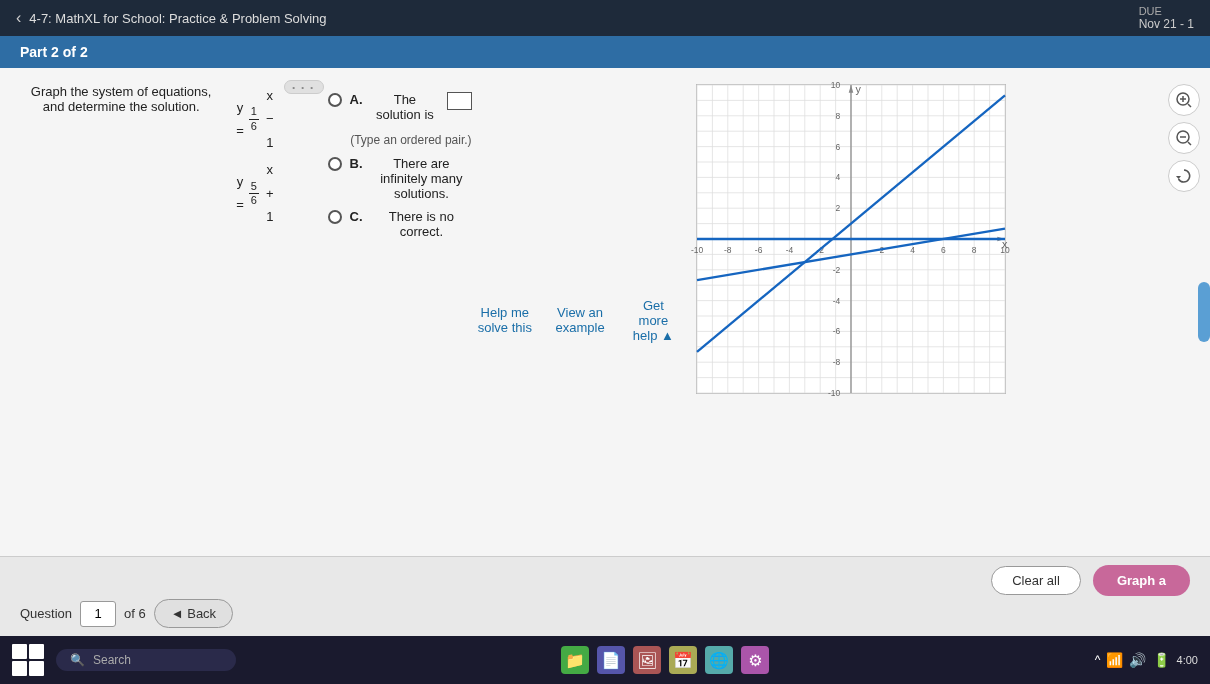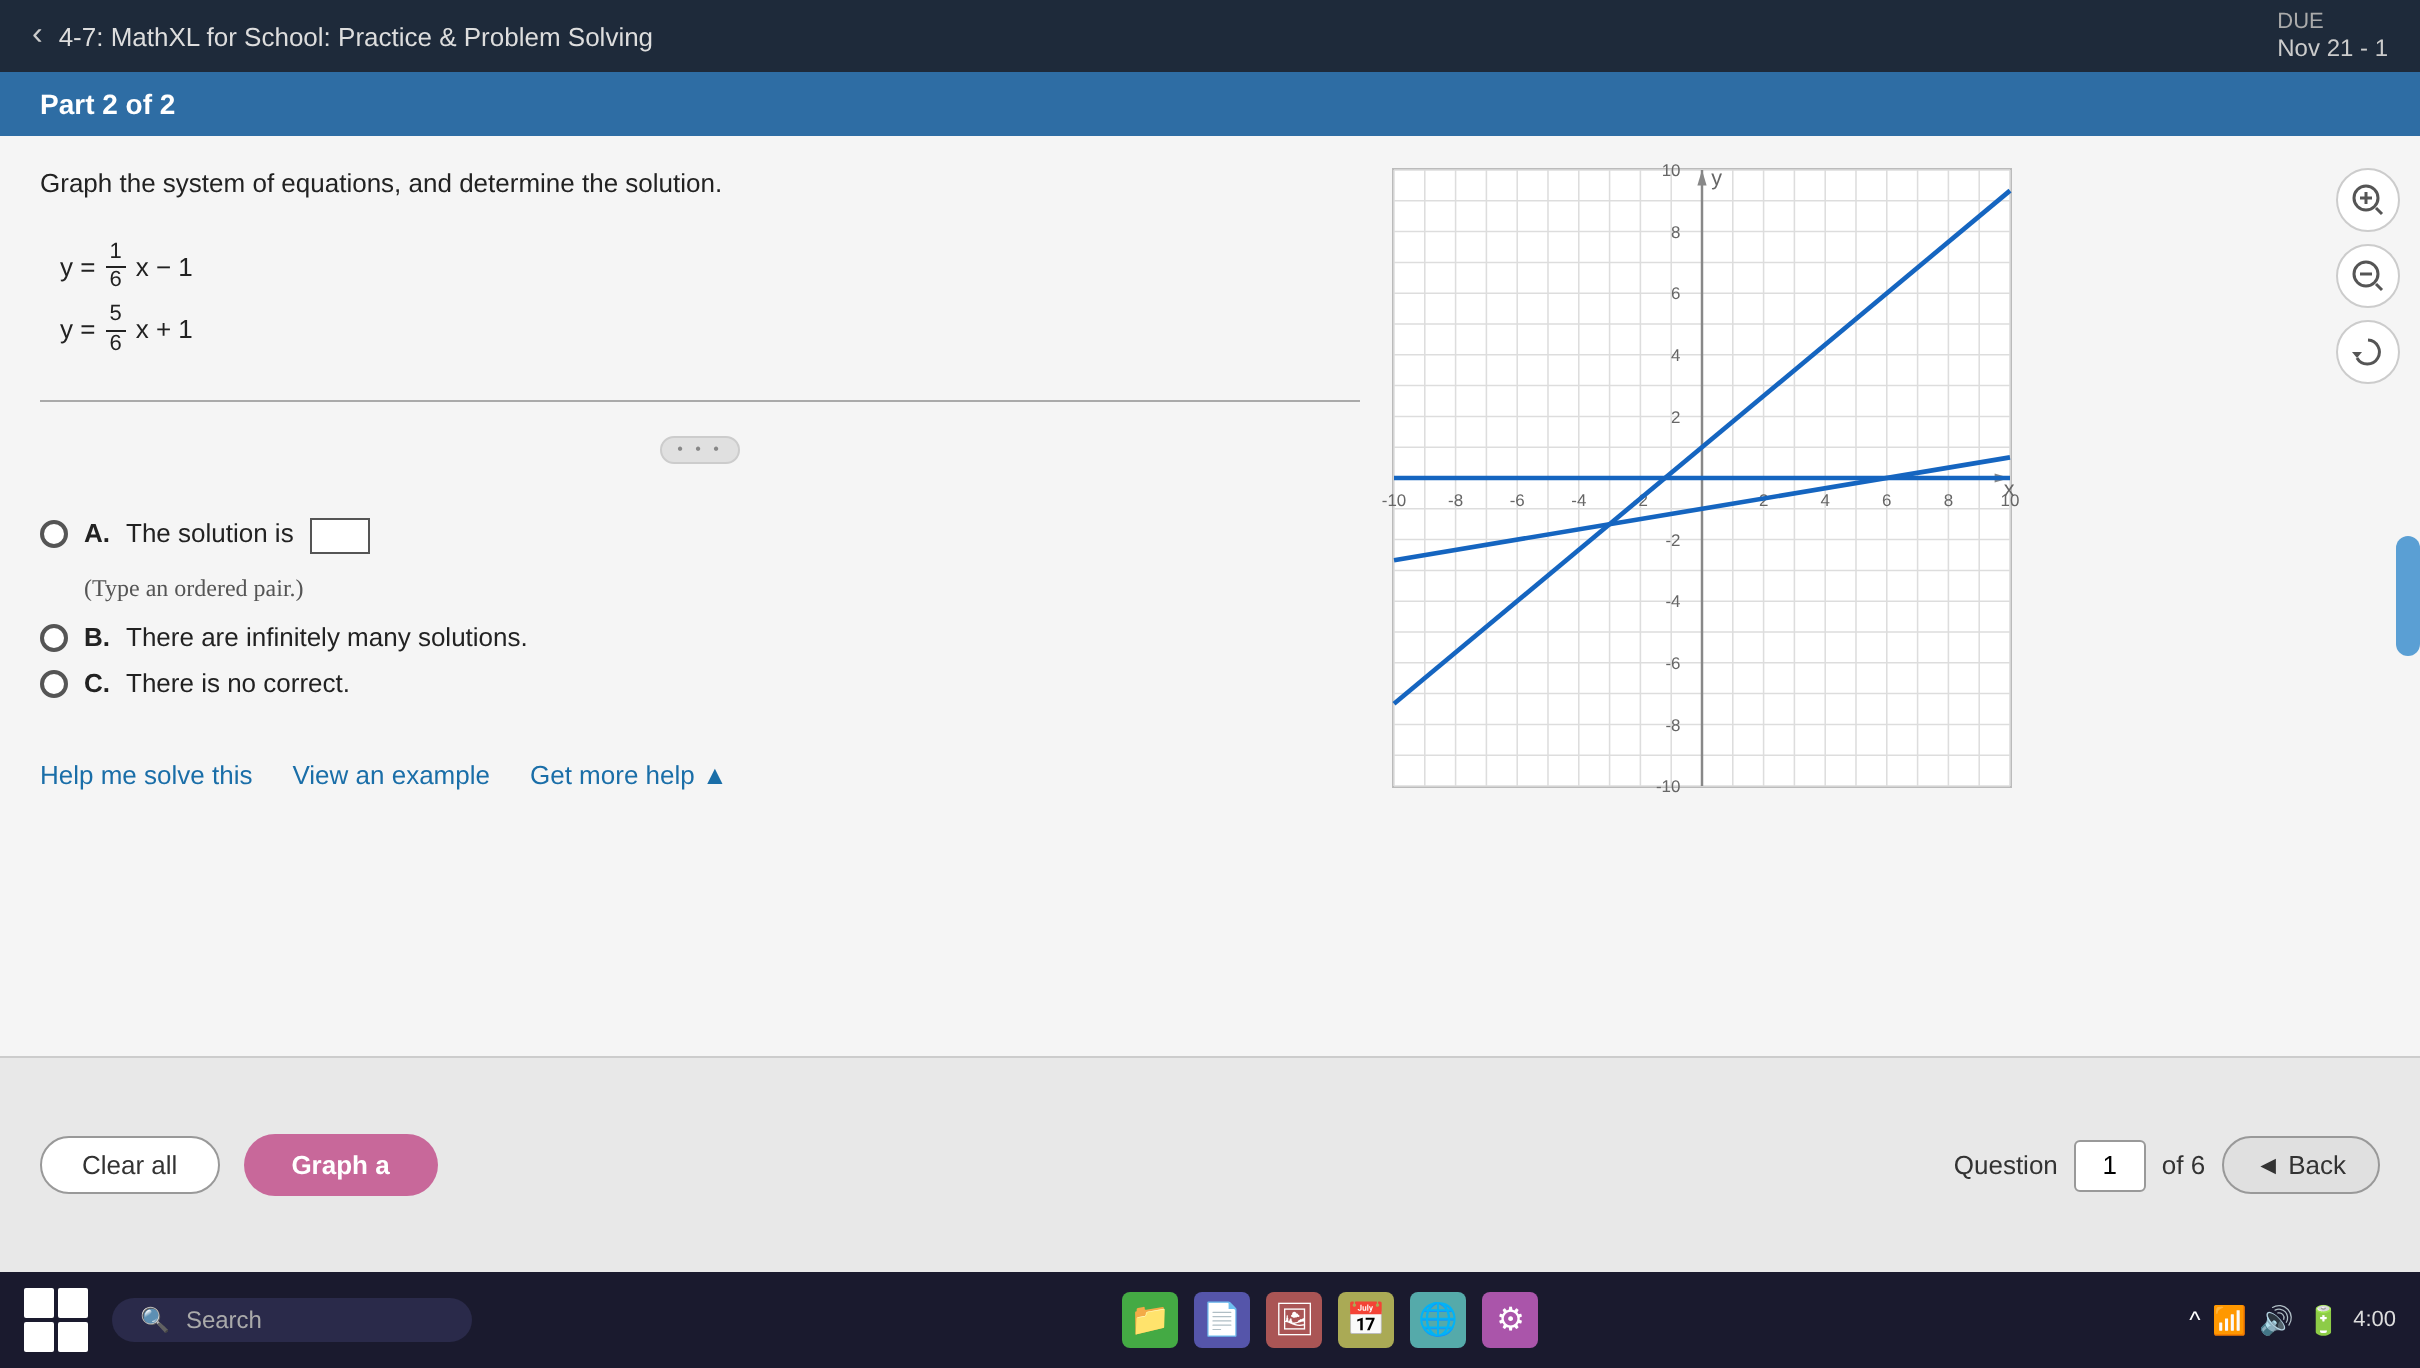--- a/index.html
+++ b/index.html
@@ -58,22 +58,22 @@
       flex: 1;
       padding: 16px 20px;
       gap: 16px;
       overflow: hidden;
     }
 
     
     .left-panel {
       flex: 0 0 660px;
       display: flex;
-      flex-direction: column;
-      gap: 15px;
+      gap: 4px;
+      text-align: center;
     }
 
     .question-text {
       font-size: 13px;
       color: #222;
       margin-bottom: 6px;
     }
 
     .equations {
       font-size: 13px;
@@ -188,23 +188,23 @@
       align-items: center;
       justify-content: center;
       cursor: pointer;
       font-size: 16px;
       color: #555;
     }
 
     
     .bottom-bar {
       background: #e8e8e8;
-      height: 108px;
-      display: flex;
-      flex-direction: row;
+      height: 80px;
+      display: flex;
+      flex-direction: column;
       justify-content: space-between;
       padding: 8px 20px;
       border-top: 1px solid #ccc;
     }
 
     .bottom-top-row {
       display: flex;
       justify-content: flex-end;
       align-items: center;
       gap: 12px;
@@ -440,21 +440,21 @@
 
 
       <div class="choices">
 
         <div class="choice-item">
           <div class="radio-btn"></div>
           <span style="font-weight:bold;">A.</span>
           <span>The solution is</span>
           <span class="answer-box"></span>
         </div>
-        <div style="margin-left:22px;font-family:Liberation Serif, serif;">
+        <div style="margin-left:22px;">
           <span style="font-size:12px;color:#555;">(Type an ordered pair.)</span>
         </div>
 
         <div class="choice-item">
           <div class="radio-btn"></div>
           <span style="font-weight:bold;">B.</span>
           <span>There are infinitely many solutions.</span>
         </div>
 
         <div class="choice-item">

